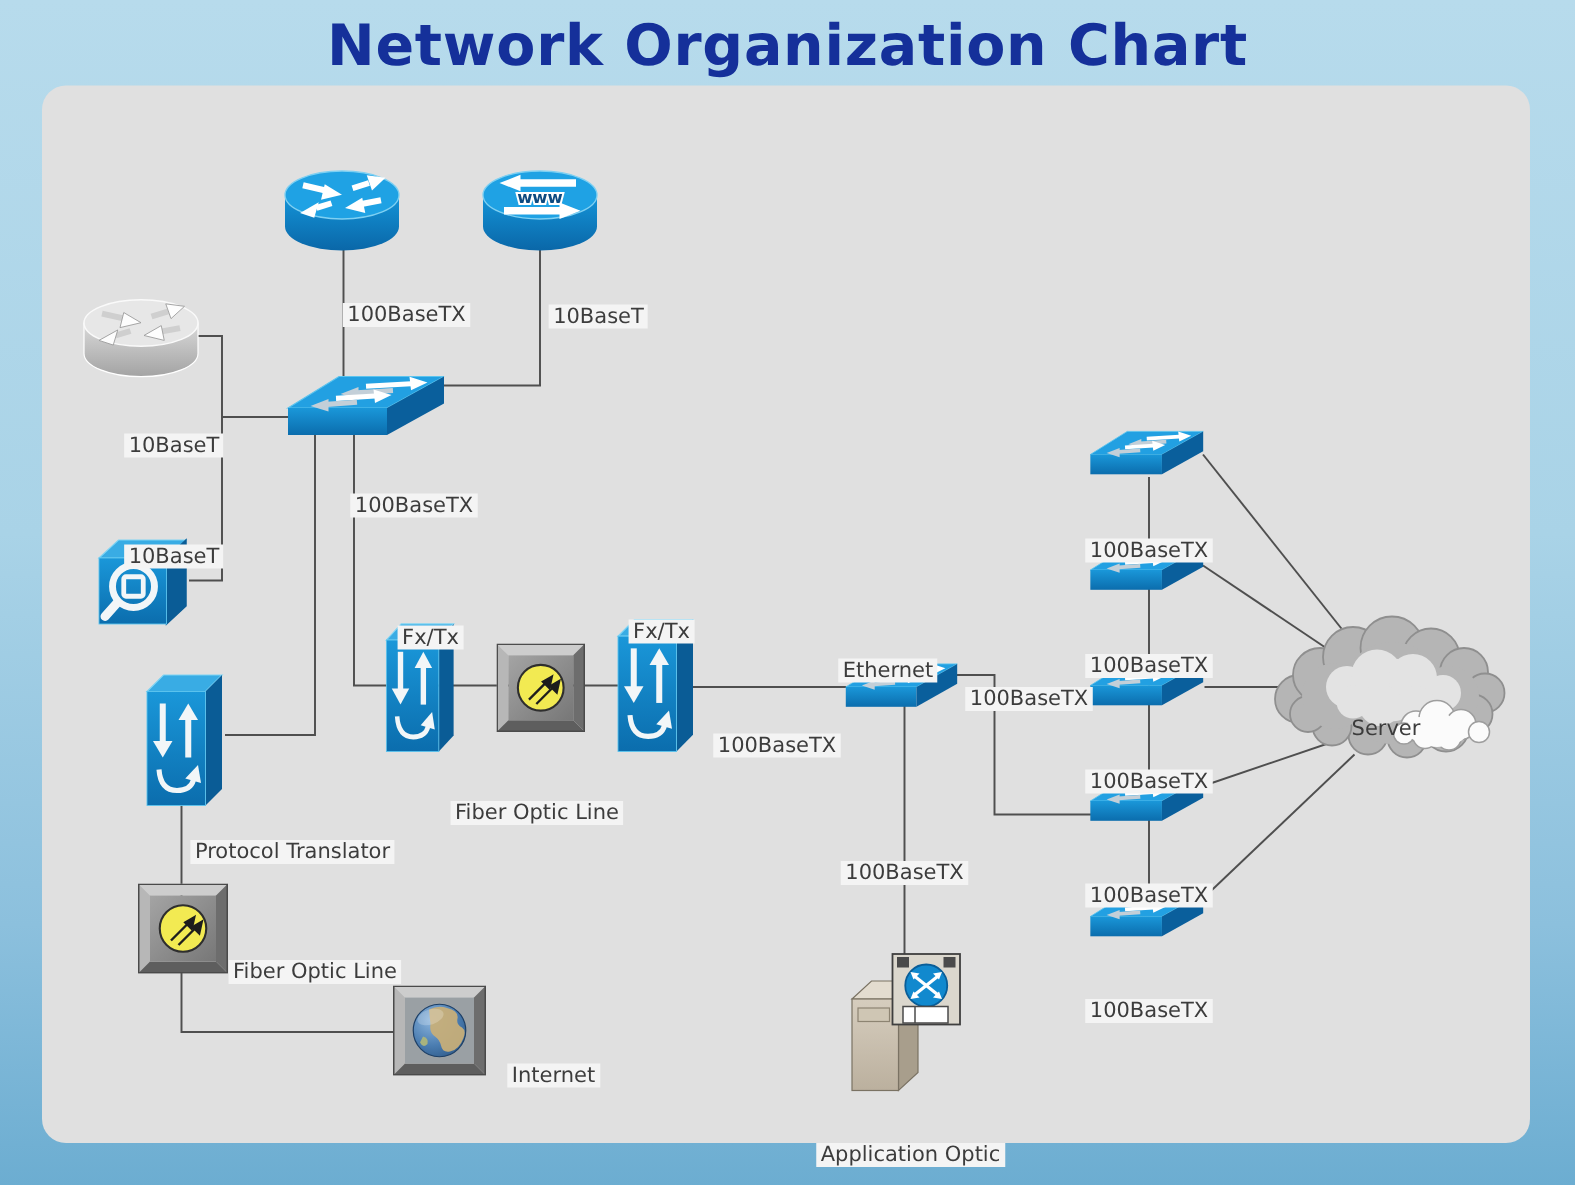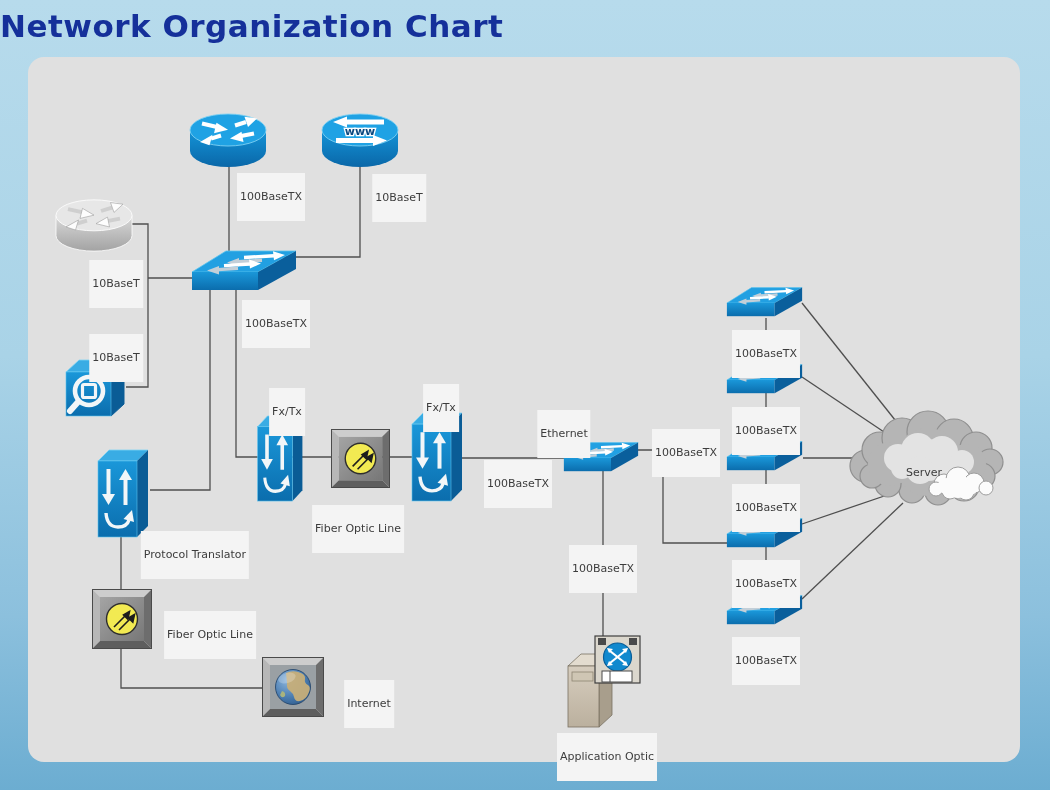--- a/index.html
+++ b/index.html
@@ -3,34 +3,34 @@
 <meta charset="utf-8">
 <style>
   html,body{margin:0;padding:0;}
   body{
     width:1050px;height:790px;overflow:hidden;position:relative;
     font-family:"DejaVu Sans","Liberation Sans",sans-serif;
     background:linear-gradient(180deg,var(--background-top,#b7dbec) 0%,#a9d3e7 45%,#8cc0dd 78%,var(--background-bottom,#6cadd1) 100%);
   }
   .stage{position:absolute;inset:0;}
   .page-title{
-    position:absolute;left:0;right:0;top:8px;margin:0;
-    font-size:31px;font-weight:bold;letter-spacing:0.5px;
+    position:absolute;left:0;right:0;top:8px;margin:0;text-align:center;
+    font-size:38px;font-weight:bold;letter-spacing:0.5px;
     color:var(--title-text,#15309a);
   }
   .canvas{
     position:absolute;left:28px;top:57px;width:992px;height:705px;
     background:var(--canvas-bg,#e0e0e0);border-radius:16px;
   }
   #diagram{position:absolute;inset:0;}
   .connector{stroke:var(--connector,#4f4f4f);stroke-width:1.3;fill:none;}
   .lbl{
     position:absolute;transform:translateX(-50%);white-space:nowrap;
-    font-size:11px;color:var(--label-text,#3c3c3c);
-    background:var(--label-bg,#f4f4f4);padding:16px 3px;line-height:16px;
+    font-size:14px;color:var(--label-text,#3c3c3c);
+    background:var(--label-bg,#f4f4f4);padding:0 3px;line-height:16px;margin-top:29px;
   }
   .lbl.nobg{background:transparent;}
 </style>
 </head>
 <body>
 
 <div class="stage">
 
   <h1 class="page-title">Network Organization Chart</h1>
 
@@ -288,21 +288,21 @@
 
   <div class="lbl" style="left:271px;top:173px">100BaseTX</div>
   <div class="lbl" style="left:399px;top:174px">10BaseT</div>
   <div class="lbl" style="left:116px;top:260px">10BaseT</div>
   <div class="lbl" style="left:276px;top:300px">100BaseTX</div>
   <div class="lbl" style="left:116px;top:334px">10BaseT</div>
   <div class="lbl" style="left:287px;top:388px">Fx/Tx</div>
   <div class="lbl" style="left:441px;top:384px">Fx/Tx</div>
   <div class="lbl" style="left:358px;top:505px">Fiber Optic Line</div>
   <div class="lbl" style="left:518px;top:460px">100BaseTX</div>
-  <div class="lbl" style="left:564px;top:410px">Ethernet</div>
+  <div class="lbl" style="left:592px;top:410px">Ethernet</div>
   <div class="lbl" style="left:686px;top:429px">100BaseTX</div>
   <div class="lbl" style="left:603px;top:545px">100BaseTX</div>
   <div class="lbl" style="left:195px;top:531px">Protocol Translator</div>
   <div class="lbl" style="left:210px;top:611px">Fiber Optic Line</div>
   <div class="lbl" style="left:369px;top:680px">Internet</div>
   <div class="lbl" style="left:607px;top:733px">Application Optic</div>
   <div class="lbl" style="left:766px;top:330px">100BaseTX</div>
   <div class="lbl" style="left:766px;top:407px">100BaseTX</div>
   <div class="lbl" style="left:766px;top:484px">100BaseTX</div>
   <div class="lbl" style="left:766px;top:560px">100BaseTX</div>

